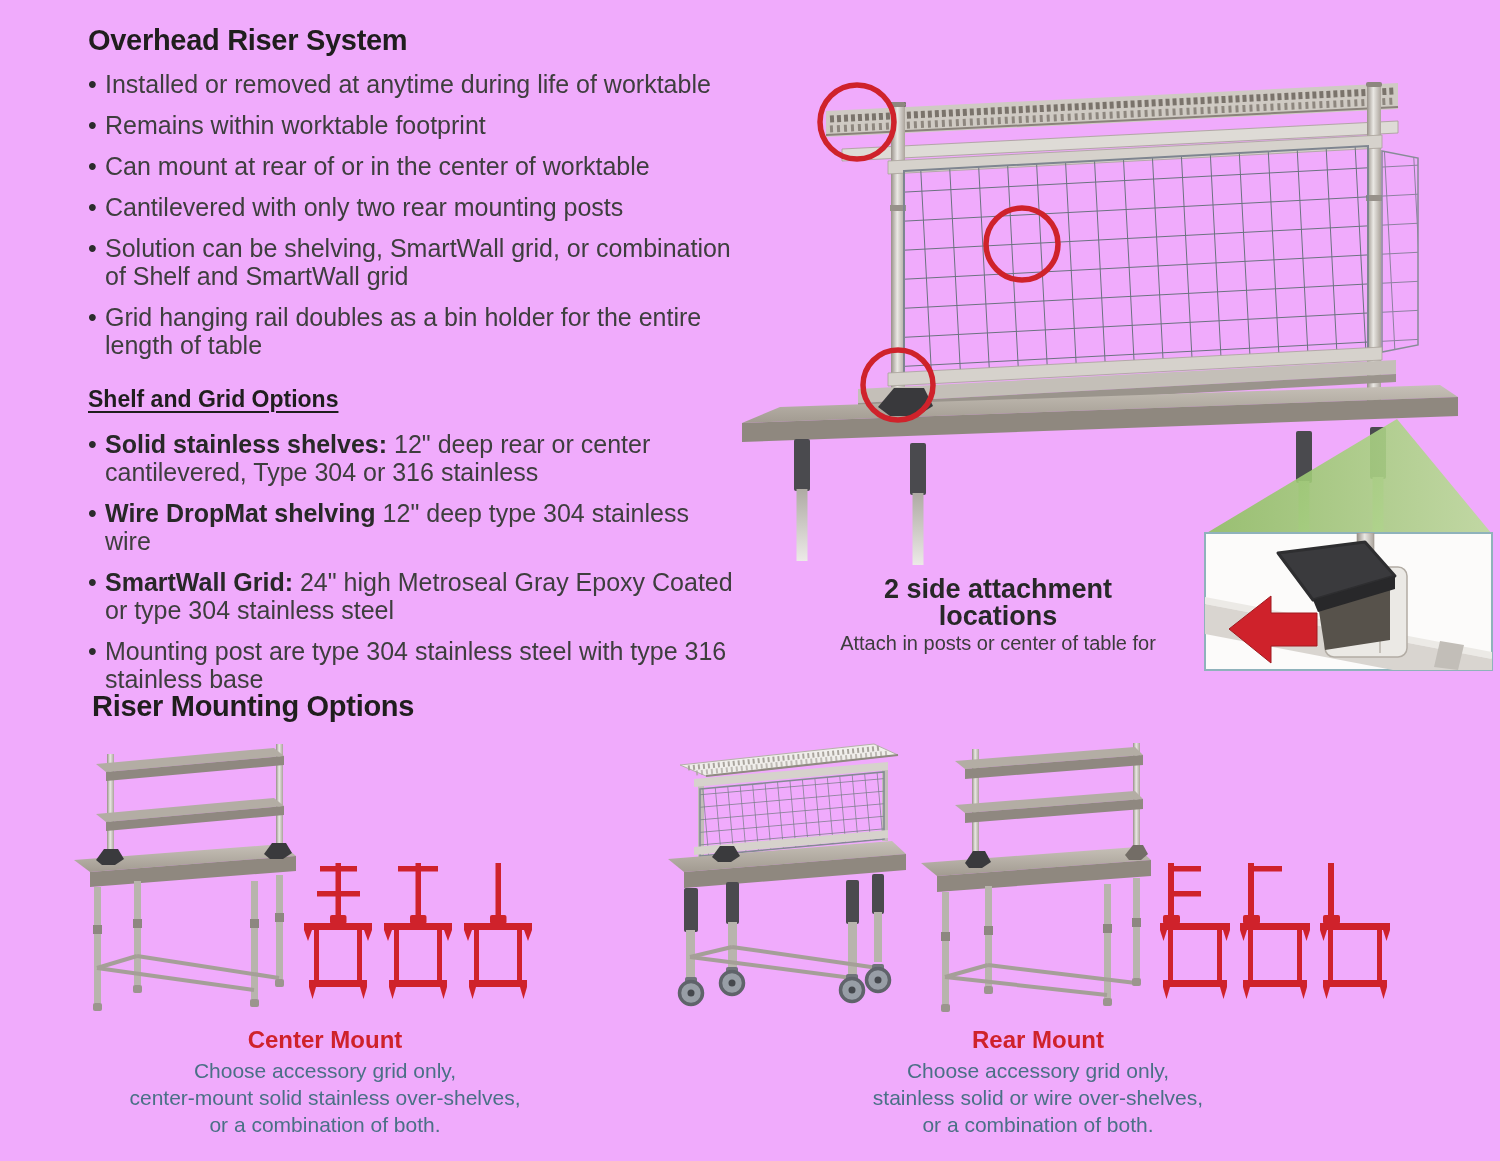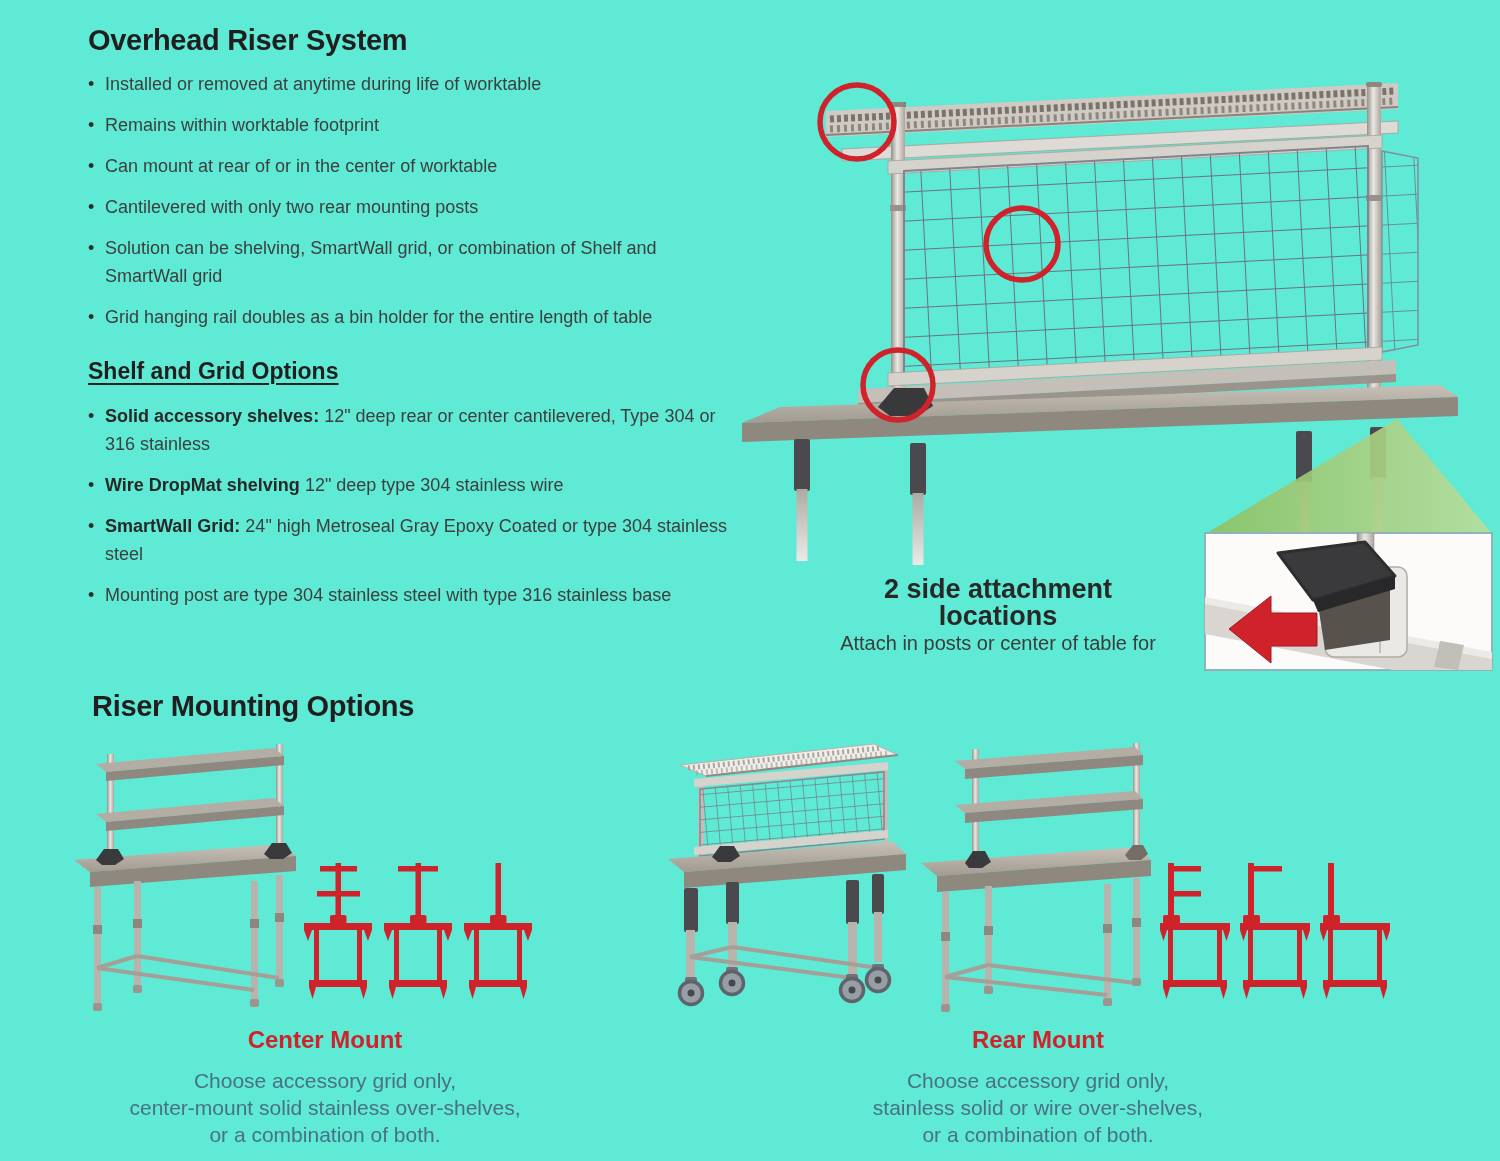--- a/index.html
+++ b/index.html
@@ -1,23 +1,23 @@
 <!DOCTYPE html>
 <html><head>
 <meta charset="utf-8">
 <style>
   html,body{margin:0;padding:0;background:#fff;}
-  .page{position:relative;width:1500px;height:1161px;background:#5eead4;overflow:hidden;
+  .page{position:relative;width:1500px;height:1161px;background:#f0abfc;overflow:hidden;
         font-family:"Liberation Sans","DejaVu Sans",sans-serif;color:#3d3d3d;}
   
   .intro{position:absolute;left:88px;top:24px;width:648px;}
   .intro h1{margin:0 0 14px 0;font-size:29px;line-height:32px;font-weight:bold;
             color:#201e1e;letter-spacing:-0.3px;}
   .blist{list-style:none;margin:0;padding:0;}
-  .blist li{position:relative;padding-left:17px;font-size:18px;line-height:28px;
+  .blist li{position:relative;padding-left:17px;font-size:25px;line-height:28px;
             margin-bottom:13px;color:#3e3e3e;}
   .blist li::before{content:"\2022";position:absolute;left:0;top:0;color:#2c2c2c;}
   .intro h2{margin:27px 0 17px 0;font-size:23px;font-weight:bold;color:#201e1e;
             text-decoration:underline;text-decoration-thickness:2px;text-underline-offset:4px;}
   .opts .b{font-weight:bold;color:#282828;}
   
   .hero{position:absolute;left:740px;top:55px;width:760px;height:625px;}
   .hero svg{display:block;width:100%;height:100%;}
   .callout{position:absolute;left:828px;top:576px;width:340px;text-align:center;}
   .callout .c-title{font-size:27px;font-weight:bold;color:#282828;line-height:27px;}
@@ -28,41 +28,41 @@
   .ph{position:absolute;}
   .ph svg{display:block;width:100%;height:100%;}
   .center-photo{left:60px;top:740px;width:250px;height:278px;}
   .center-icons{left:303px;top:862px;width:240px;height:140px;}
   .mid-photo{left:660px;top:735px;width:250px;height:285px;}
   .rear-photo{left:915px;top:737px;width:245px;height:285px;}
   .rear-icons{left:1158px;top:862px;width:245px;height:140px;}
   .caption{position:absolute;top:1026px;width:440px;text-align:center;}
   .caption.center{left:105px;}
   .caption.rear{left:818px;}
-  .cap-title{font-size:24px;font-weight:bold;color:#cf222b;line-height:28px;margin-bottom:13px;}
+  .cap-title{font-size:24px;font-weight:bold;color:#cf222b;line-height:28px;margin-bottom:3px;}
   .cap-line{font-size:21px;color:#4a7086;line-height:27px;}
 </style>
 </head>
 <body>
 
 <div class="page">
 
   <section class="intro">
     <h1>Overhead Riser System</h1>
     <ul class="blist">
       <li>Installed or removed at anytime during life of worktable</li>
       <li>Remains within worktable footprint</li>
       <li>Can mount at rear of or in the center of worktable</li>
       <li>Cantilevered with only two rear mounting posts</li>
       <li>Solution can be shelving, SmartWall grid, or combination of Shelf and SmartWall grid</li>
       <li>Grid hanging rail doubles as a bin holder for the entire length of table</li>
     </ul>
     <h2>Shelf and Grid Options</h2>
     <ul class="blist opts">
-      <li><span class="b">Solid accessory shelves:</span><span> 12" deep rear or center cantilevered, Type 304 or 316 stainless</span></li>
+      <li><span class="b">Solid stainless shelves:</span><span> 12" deep rear or center cantilevered, Type 304 or 316 stainless</span></li>
       <li><span class="b">Wire DropMat shelving</span><span> 12" deep type 304 stainless wire</span></li>
       <li><span class="b">SmartWall Grid:</span><span> 24" high Metroseal Gray Epoxy Coated or type 304 stainless steel</span></li>
       <li><span class="b"></span><span>Mounting post are type 304 stainless steel with type 316 stainless base</span></li>
     </ul>
   </section>
 
   <div class="hero">
     <svg viewBox="0 0 760 625" xmlns="http://www.w3.org/2000/svg">
       <defs>
         <linearGradient id="postG" x1="0" y1="0" x2="1" y2="0">

